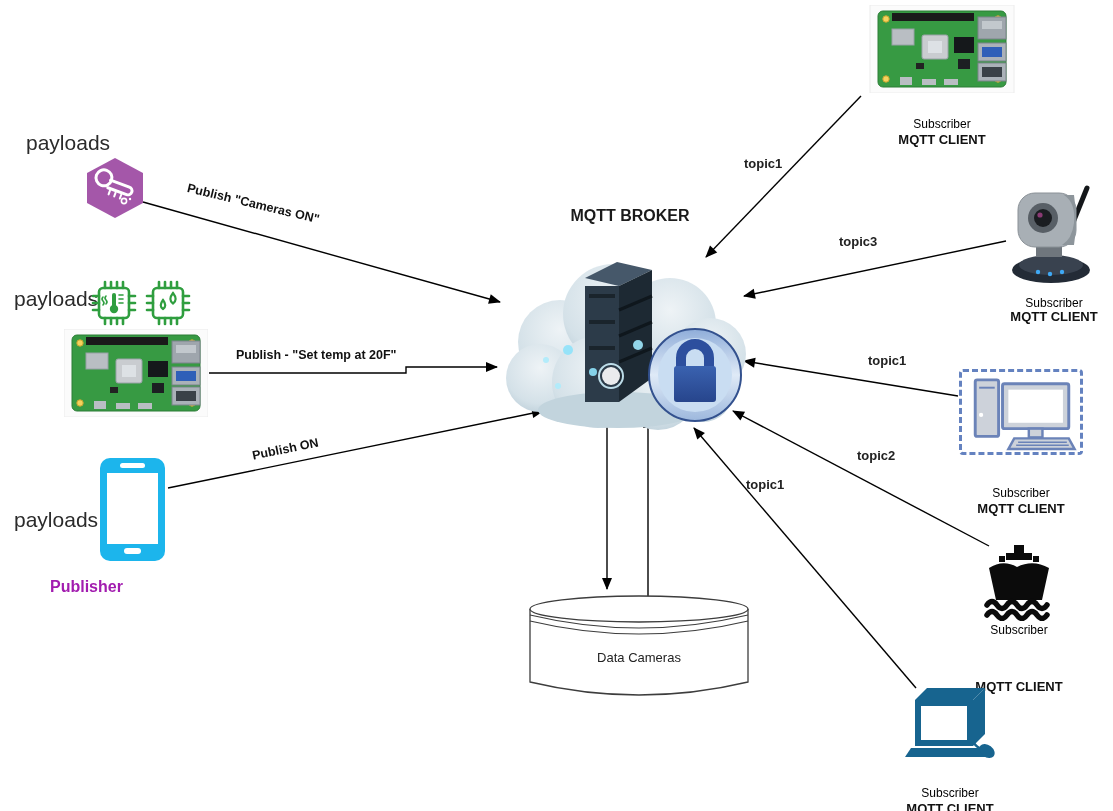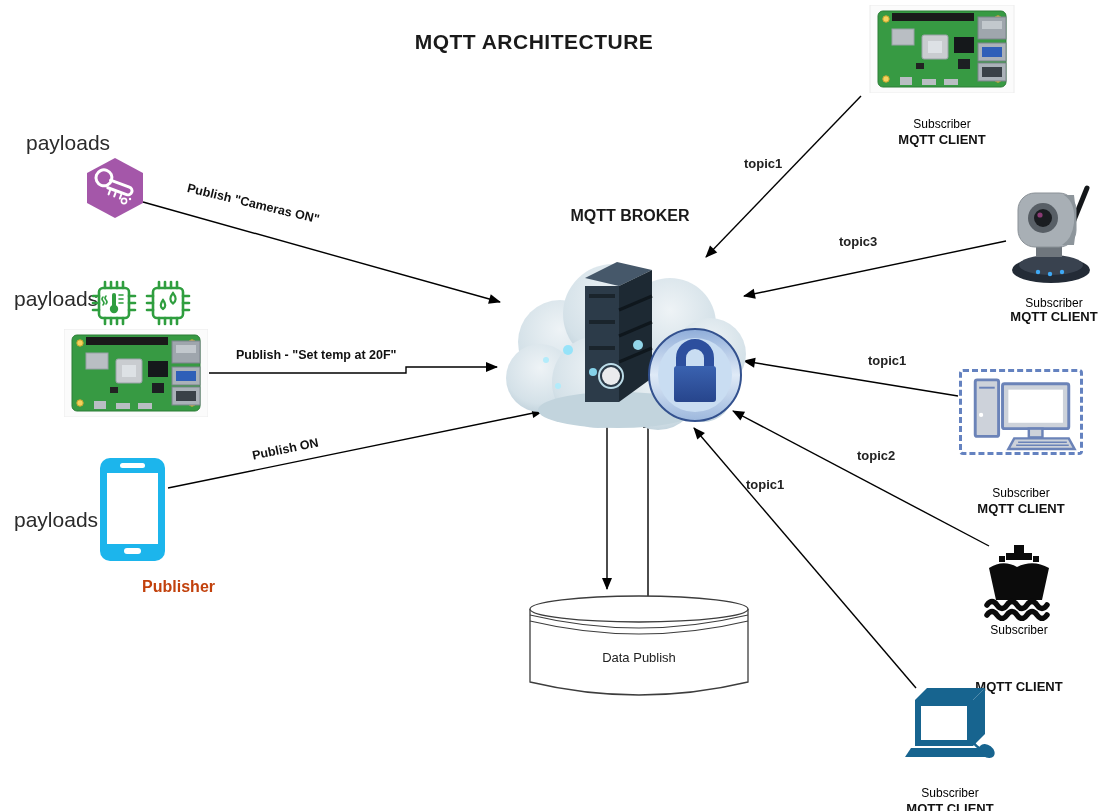--- a/index.html
+++ b/index.html
@@ -7,21 +7,21 @@
   #canvas{position:relative;width:1113px;height:811px;background:#ffffff;overflow:hidden;}
   .abs{position:absolute;}
   .lbl{position:absolute;color:#1a1a1a;white-space:nowrap;}
   .title{font-size:21px;font-weight:bold;letter-spacing:.5px;text-align:center;}
   .broker-lbl{font-size:16px;font-weight:bold;text-align:center;}
   .payloads{font-size:21px;color:#2b2b2b;}
   .msg{font-size:12.5px;font-weight:bold;color:#111;}
   .topic{font-size:13px;color:#222;font-weight:bold;}
   .client-title{font-size:13px;font-weight:bold;text-align:center;color:#111;margin-top:36px;}
   .client-sub{font-size:12px;text-align:center;color:#000000;}
-  .publisher-lbl{font-size:16px;font-weight:bold;text-align:right;color:#c2410c;}
+  .publisher-lbl{font-size:16px;font-weight:bold;text-align:left;color:#a21caf;}
   .storage-lbl{font-size:13px;text-align:center;color:#222;}
   .dashed-box{border:3px dashed #6482c0;border-radius:4px;box-sizing:border-box;}
   svg{display:block;}
 </style>
 </head>
 <body>
 
 <div id="canvas">
 
   <svg class="abs" style="left:0;top:0;" width="1113" height="811" viewBox="0 0 1113 811">
@@ -35,21 +35,20 @@
     <line x1="168" y1="488" x2="543" y2="411" stroke="#000" stroke-width="1.4" marker-end="url(#ah)"></line>
     <line x1="861" y1="96" x2="706" y2="257" stroke="#000" stroke-width="1.4" marker-end="url(#ah)"></line>
     <line x1="1006" y1="241" x2="744" y2="296" stroke="#000" stroke-width="1.4" marker-end="url(#ah)"></line>
     <line x1="958" y1="396" x2="744" y2="361" stroke="#000" stroke-width="1.4" marker-end="url(#ah)"></line>
     <line x1="989" y1="546" x2="733" y2="411" stroke="#000" stroke-width="1.4" marker-end="url(#ah)"></line>
     <line x1="916" y1="688" x2="694" y2="428" stroke="#000" stroke-width="1.4" marker-end="url(#ah)"></line>
     <line x1="607" y1="418" x2="607" y2="589" stroke="#000" stroke-width="1.4" marker-end="url(#ah)"></line>
     <line x1="648" y1="597" x2="648" y2="417" stroke="#000" stroke-width="1.4" marker-end="url(#ah)"></line>
   </svg>
 
-  <div class="lbl title" style="left:299px;top:30px;width:470px;">MQTT ARCHITECTURE</div>
   <div class="lbl broker-lbl" style="left:555px;top:207px;width:150px;">MQTT BROKER</div>
 
   <div class="lbl payloads" style="left:26px;top:131px;">payloads</div>
 
   <svg class="abs" style="left:86px;top:157px;" width="58" height="62" viewBox="0 0 58 62">
     <polygon points="29,1 57,16 57,46 29,61 1,46 1,16" fill="#a457a9"></polygon>
     <g stroke="#fff" fill="none" stroke-linecap="round" transform="rotate(20 26 28)">
       <circle cx="16" cy="24" r="8" stroke-width="3"></circle>
       <path d="M23,24 h20 a4,4 0 0 1 0,8 h-20" stroke-width="3" fill="none" transform="rotate(0)"></path>
       <line x1="26" y1="34" x2="26" y2="38" stroke-width="2"></line>
@@ -215,21 +214,21 @@
       <rect x="176" y="116" width="42" height="36" rx="3" fill="url(#lockG)"></rect>
     </g>
   </svg>
 
   <svg class="abs" style="left:528px;top:594px;" width="222" height="103" viewBox="0 0 222 103">
     <path d="M2,15 L2,88 Q111,114 220,88 L220,15" fill="#ffffff" stroke="#3d3d3d" stroke-width="1.3"></path>
     <ellipse cx="111" cy="15" rx="109" ry="13" fill="#ffffff" stroke="#3d3d3d" stroke-width="1.3"></ellipse>
     <path d="M2,21 Q111,47 220,21" fill="none" stroke="#3d3d3d" stroke-width="1.2"></path>
     <path d="M2,27 Q111,53 220,27" fill="none" stroke="#3d3d3d" stroke-width="1.2"></path>
   </svg>
-  <div class="lbl storage-lbl" style="left:528px;top:650px;width:222px;">Data Publish</div>
+  <div class="lbl storage-lbl" style="left:528px;top:650px;width:222px;">Data Cameras</div>
 
   <div class="lbl topic" style="left:744px;top:156px;">topic1</div>
   <div class="lbl topic" style="left:839px;top:234px;">topic3</div>
   <div class="lbl topic" style="left:868px;top:353px;">topic1</div>
   <div class="lbl topic" style="left:857px;top:448px;">topic2</div>
   <div class="lbl topic" style="left:746px;top:477px;">topic1</div>
 
   <svg class="abs" style="left:868px;top:5px;" width="148" height="88" viewBox="0 0 144 88">
     <rect x="0" y="0" width="144" height="88" fill="#fbfbfb" stroke="#ececec"></rect>
     <rect x="8" y="6" width="128" height="76" rx="5" fill="#379a43" stroke="#2c7d36"></rect>

